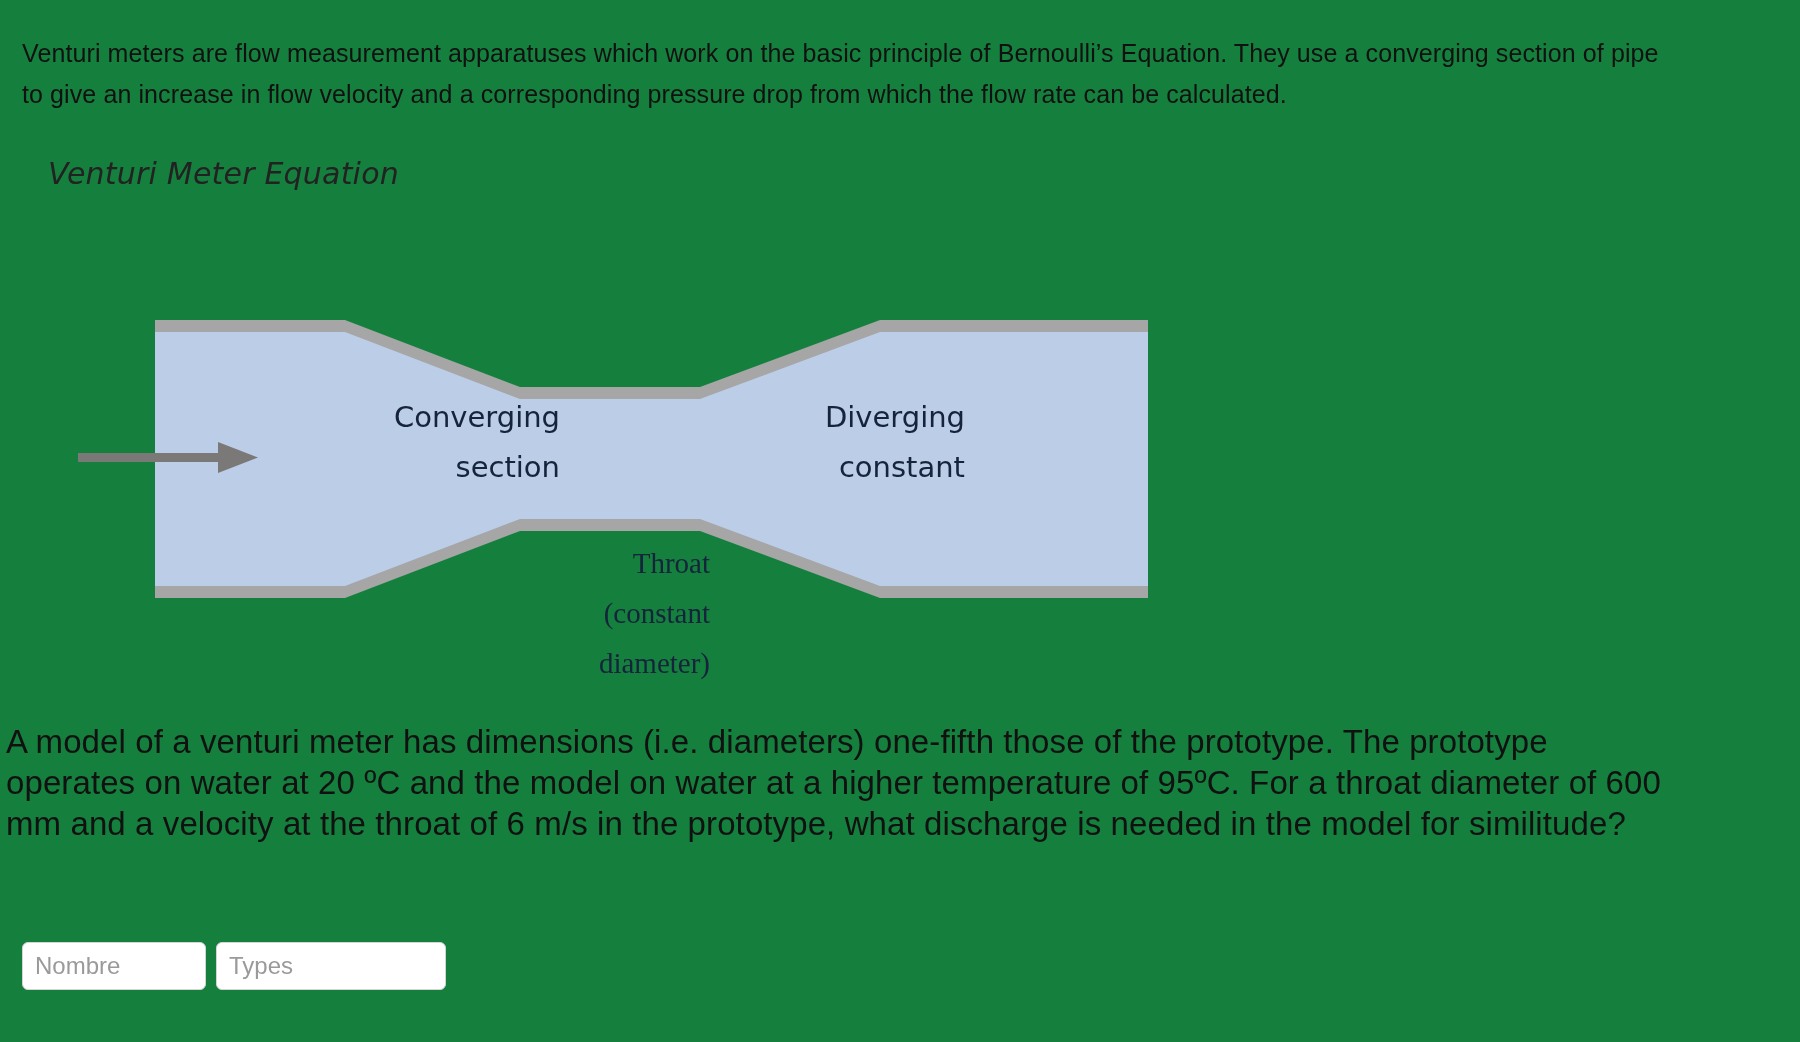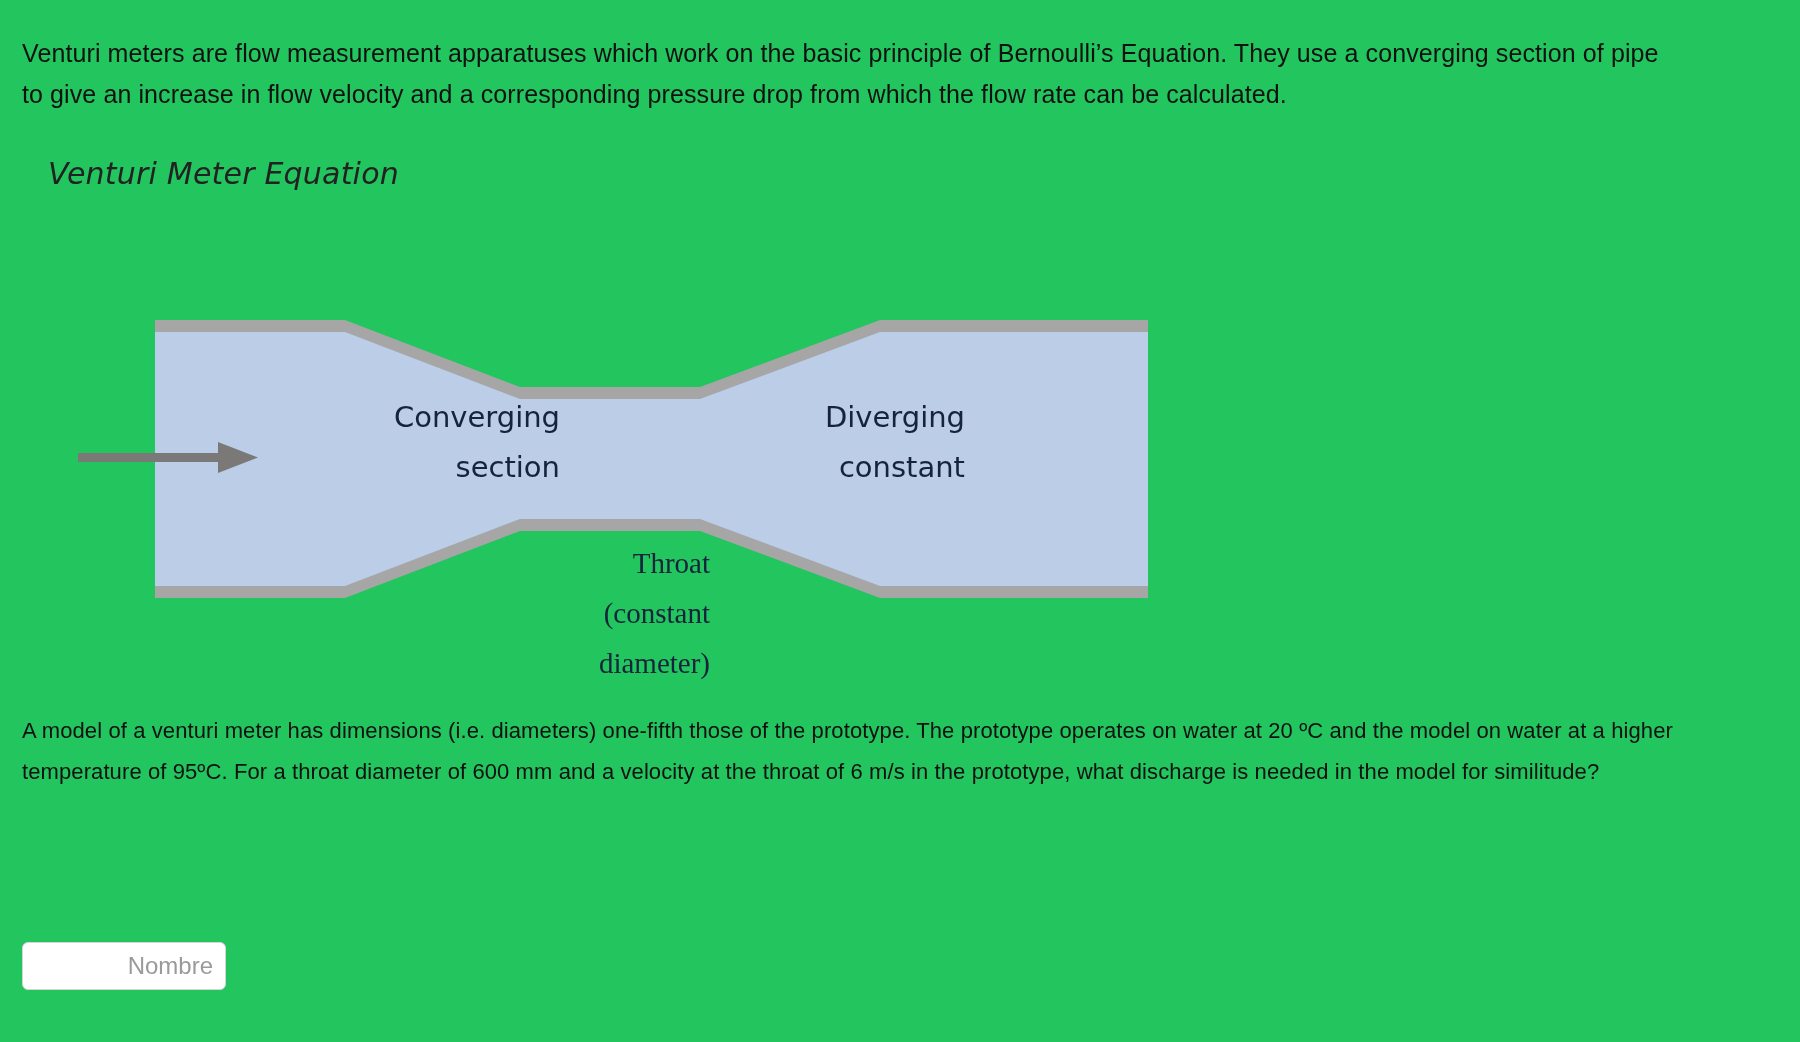--- a/index.html
+++ b/index.html
@@ -13,21 +13,21 @@
     height: 1042px;
     font-family: "Liberation Sans", sans-serif;
     color: #1a1a1a;
     overflow: hidden;
   }
 
   .page {
     position: relative;
     width: 1800px;
     height: 1042px;
-    background: #22c55e;
+    background: #15803d;
   }
 
   
   .intro {
     position: absolute;
     left: 22px;
     top: 8px;
     width: 1660px;
     font-size: 25px;
     line-height: 41px;
@@ -73,24 +73,24 @@
     text-align: right;
     white-space: pre-line;
   }
   .label-converging { left: 330px; top: 182px; width: 230px; }
   .label-diverging  { left: 765px; top: 182px; width: 200px; }
   .label-throat     { left: 480px; top: 328px; width: 230px; font-family: Liberation Serif, serif; }
 
   
   .question {
     position: absolute;
-    left: 22px;
+    left: 6px;
     top: 688px;
     width: 1680px;
-    font-size: 22px;
+    font-size: 33px;
     line-height: 41px;
     color: #111111;
     letter-spacing: 0.1px;
   }
 
   
   .answer-row {
     position: absolute;
     left: 22px;
     top: 942px;
@@ -107,21 +107,21 @@
     font-family: "Liberation Sans", sans-serif;
     font-size: 24px;
     color: #333333;
     padding: 0 12px;
     outline: none;
   }
   .answer-input::placeholder {
     color: #9a9a9a;
     opacity: 1;
   }
-  .input-nombre { width: 204px; text-align: right; }
+  .input-nombre { width: 184px; }
   .input-types  { width: 230px; }
 </style>
 </head>
 <body>
 
 <div class="page">
 
   <p class="intro">Venturi meters are flow measurement apparatuses which work on the basic principle of Bernoulli’s Equation. They use a converging section of pipe to give an increase in flow velocity and a corresponding pressure drop from which the flow rate can be calculated.</p>
 
   <div class="schematic">
@@ -156,15 +156,16 @@
       <div class="fig-label label-throat">Throat
 (constant
 diameter)</div>
     </div>
   </div>
 
   <p class="question">A model of a venturi meter has dimensions (i.e. diameters) one-fifth those of the prototype. The prototype operates on water at 20 ºC and the model on water at a higher temperature of 95ºC.  For a throat diameter of 600 mm and a velocity at the throat of 6 m/s in the prototype, what discharge is needed in the model for similitude?</p>
 
   <div class="answer-row">
     <input class="answer-input input-nombre" type="text" placeholder="Nombre" style="">
+    <input class="answer-input input-types" type="text" placeholder="Types" style="">
   </div>
 
 </div>
 
 </body></html>

